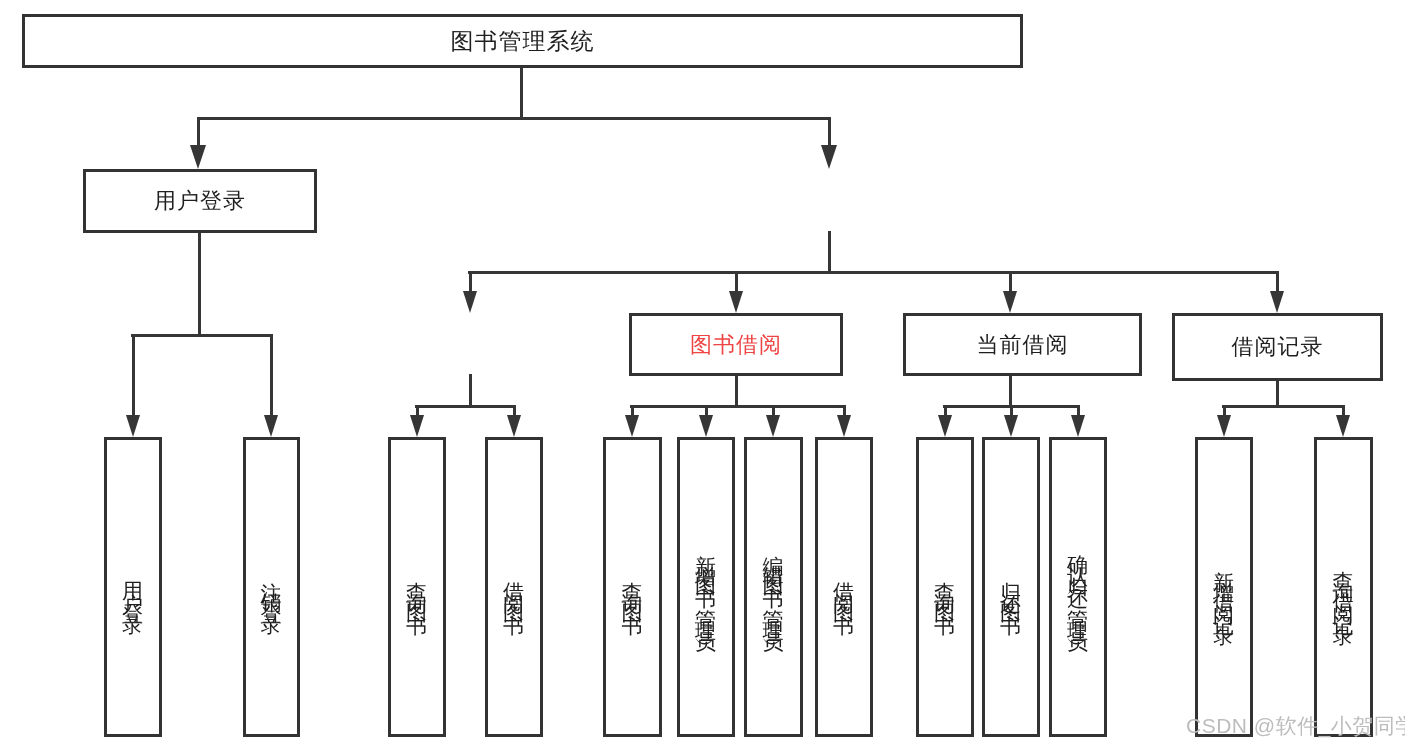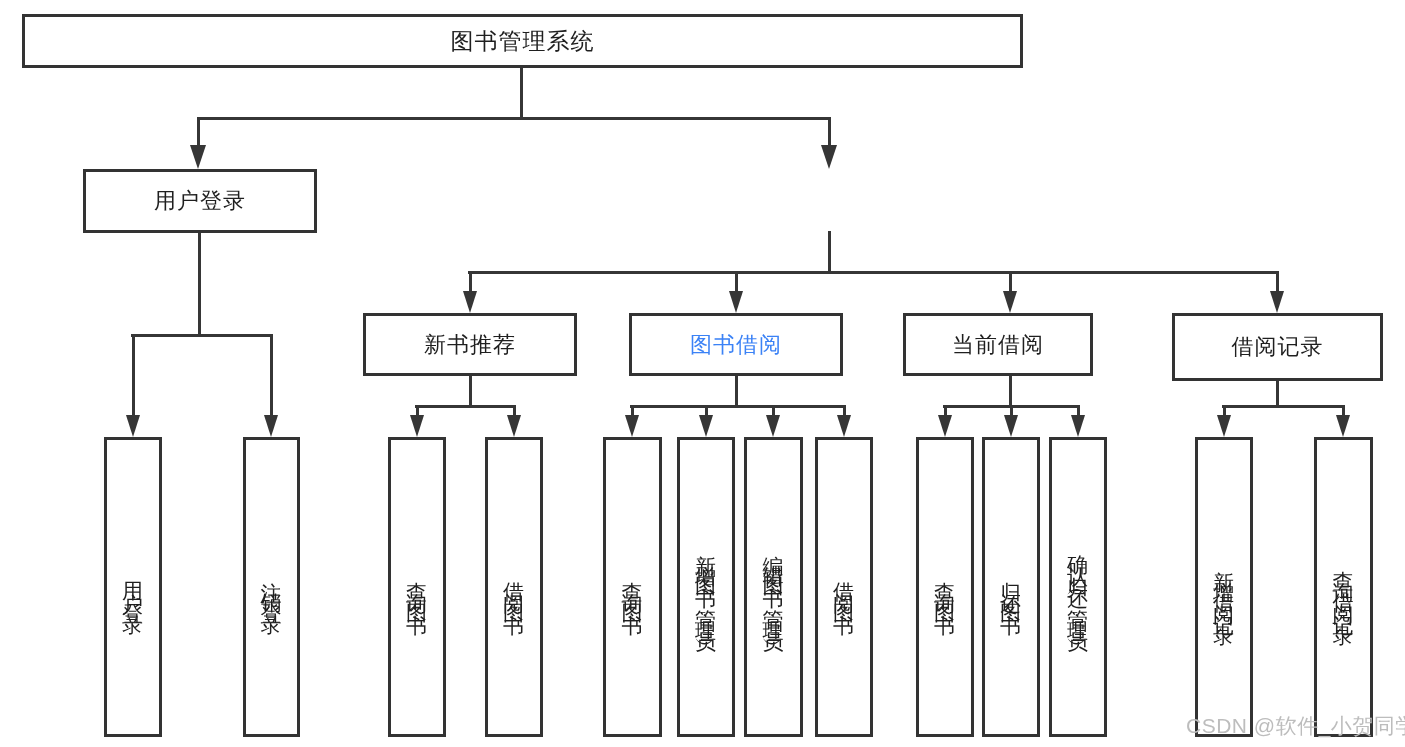--- a/index.html
+++ b/index.html
@@ -63,27 +63,24 @@
   <div class="line" style="left: 468px; top: 271px; width: 811px; height: 3px; background: rgb(54, 54, 54);"></div>
   <div class="line" style="left: 469px; top: 271px; width: 3px; height: 24px; background: rgb(54, 54, 54);"></div>
   <div class="arrow" style="left: 463px; top: 291px; border-top-color: rgb(54, 54, 54);"></div>
   <div class="line" style="left: 735px; top: 271px; width: 3px; height: 24px; background: rgb(54, 54, 54);"></div>
   <div class="arrow" style="left: 729px; top: 291px; border-top-color: rgb(54, 54, 54);"></div>
   <div class="line" style="left: 1009px; top: 271px; width: 3px; height: 24px; background: rgb(54, 54, 54);"></div>
   <div class="arrow" style="left: 1003px; top: 291px; border-top-color: rgb(54, 54, 54);"></div>
   <div class="line" style="left: 1276px; top: 271px; width: 3px; height: 24px; background: rgb(54, 54, 54);"></div>
   <div class="arrow" style="left: 1270px; top: 291px; border-top-color: rgb(54, 54, 54);"></div>
 
-  <div class="box hbox" style="left: 363px; top: 313px; width: 214px; height: 63px; border-color: rgb(51, 51, 51); color: rgb(31, 31, 31);">
-    <span>新书推荐</span>
-  </div>
-  <div class="box hbox" style="left: 629px; top: 313px; width: 214px; height: 63px; border-color: rgb(51, 51, 51); color: #3b82f6;">
+  <div class="box hbox" style="left: 629px; top: 313px; width: 214px; height: 63px; border-color: rgb(51, 51, 51); color: #ef4444;">
     <span>图书借阅</span>
   </div>
-  <div class="box hbox" style="left: 903px; top: 313px; width: 190px; height: 63px; border-color: rgb(51, 51, 51); color: rgb(31, 31, 31);">
+  <div class="box hbox" style="left: 903px; top: 313px; width: 239px; height: 63px; border-color: rgb(51, 51, 51); color: rgb(31, 31, 31);">
     <span>当前借阅</span>
   </div>
   <div class="box hbox" style="left: 1172px; top: 313px; width: 211px; height: 68px; border-color: rgb(51, 51, 51); color: rgb(31, 31, 31);">
     <span>借阅记录</span>
   </div>
 
   <div class="line" style="left: 469px; top: 374px; width: 3px; height: 34px; background: rgb(54, 54, 54);"></div>
   <div class="line" style="left: 415px; top: 405px; width: 100px; height: 3px; background: rgb(54, 54, 54);"></div>
   <div class="line" style="left: 416px; top: 405px; width: 3px; height: 15px; background: rgb(54, 54, 54);"></div>
   <div class="arrow" style="left: 410px; top: 415px; border-top-color: rgb(54, 54, 54);"></div>

